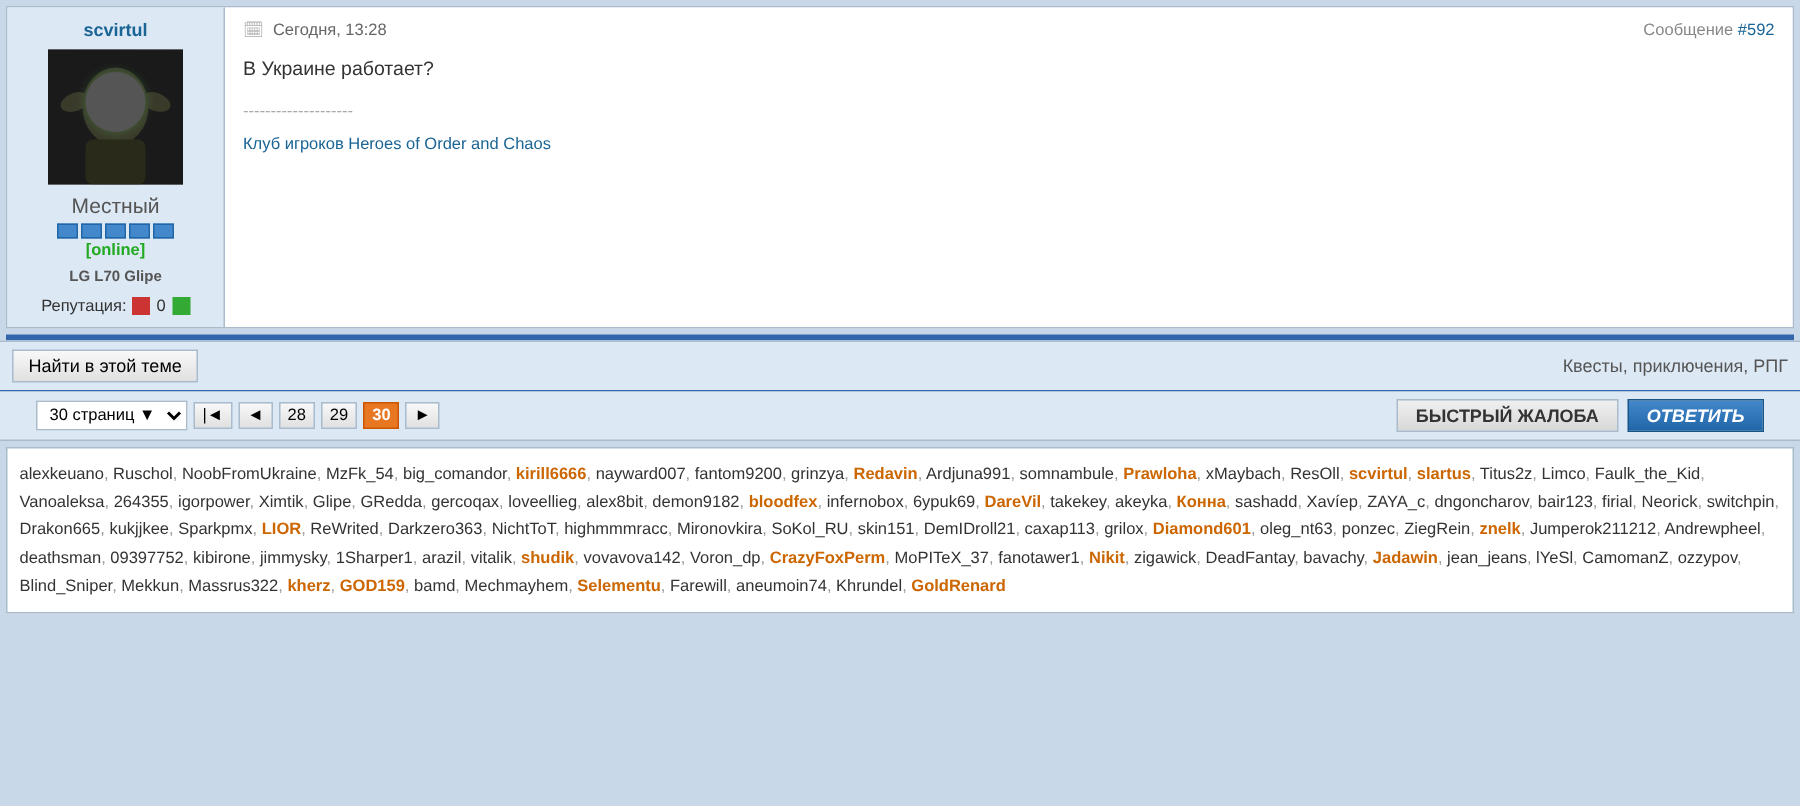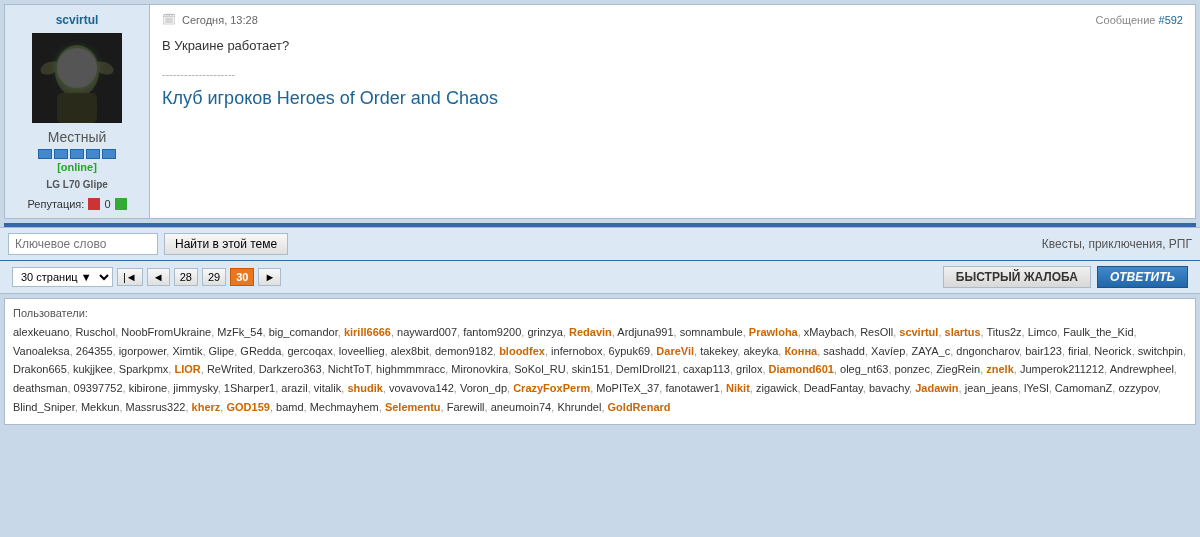--- a/index.html
+++ b/index.html
@@ -183,21 +183,21 @@
 
     .post-divider {
       color: #aaa;
       font-size: 11px;
       margin: 8px 0;
     }
 
     .post-signature a {
       color: #1a6496;
       text-decoration: none;
-      font-size: 18px;
+      font-size: 11px;
     }
 
     
     .action-bar {
       background: #dce8f4;
       border-top: 1px solid #aabbcc;
       padding: 5px 8px;
       display: flex;
       gap: 4px;
       align-items: center;
@@ -261,21 +261,21 @@
 
     .search-tags {
       font-size: 12px;
       color: #555;
     }
 
     
     .pagination-bar {
       background: #dce8f4;
       border-bottom: 1px solid #aabbcc;
-      padding: 5px 12px;
+      padding: 5px 24px;
       display: flex;
       align-items: center;
       justify-content: space-between;
     }
 
     .pagination-left {
       display: flex;
       align-items: center;
       gap: 4px;
     }
@@ -423,21 +423,20 @@
       </div>
     </div>
   </div>
 
 </div>
 
 <div style="background:#3366aa; height:4px; margin:0 4px;"></div>
 
 <div class="search-bar">
   <div class="search-left">
-    <input class="search-input" type="text" placeholder="Ключевое слово" style="">
     <button class="search-btn">Найти в этой теме</button>
   </div>
   <div class="search-tags">Квесты, приключения, РПГ</div>
 </div>
 
 <div class="pagination-bar">
   <div class="pagination-left">
     <select class="page-select"><option>30 страниц ▼</option></select>
     <button class="page-btn">|◄</button>
     <button class="page-btn">◄</button>
@@ -446,15 +445,14 @@
     <button class="page-btn active">30</button>
     <button class="page-btn">►</button>
   </div>
   <div class="pagination-right">
     <button class="reply-btn reply-btn-fast">БЫСТРЫЙ ЖАЛОБА</button>
     <button class="reply-btn reply-btn-main">ОТВЕТИТЬ</button>
   </div>
 </div>
 
 <div class="viewers-section">
-  <div class="viewers-label">Пользователи:</div>
   <div class="viewers-list" id="viewers-list"><span style="color:#333;font-weight:normal;cursor:pointer;">alexkeuano</span><span style="color:#999;">, </span><span style="color:#333;font-weight:normal;cursor:pointer;">Ruschol</span><span style="color:#999;">, </span><span style="color:#333;font-weight:normal;cursor:pointer;">NoobFromUkraine</span><span style="color:#999;">, </span><span style="color:#333;font-weight:normal;cursor:pointer;">MzFk_54</span><span style="color:#999;">, </span><span style="color:#333;font-weight:normal;cursor:pointer;">big_comandor</span><span style="color:#999;">, </span><span style="color:#cc6600;font-weight:bold;cursor:pointer;">kirill6666</span><span style="color:#999;">, </span><span style="color:#333;font-weight:normal;cursor:pointer;">nayward007</span><span style="color:#999;">, </span><span style="color:#333;font-weight:normal;cursor:pointer;">fantom9200</span><span style="color:#999;">, </span><span style="color:#333;font-weight:normal;cursor:pointer;">grinzya</span><span style="color:#999;">, </span><span style="color:#cc6600;font-weight:bold;cursor:pointer;">Redavin</span><span style="color:#999;">, </span><span style="color:#333;font-weight:normal;cursor:pointer;">Ardjuna991</span><span style="color:#999;">, </span><span style="color:#333;font-weight:normal;cursor:pointer;">somnambule</span><span style="color:#999;">, </span><span style="color:#cc6600;font-weight:bold;cursor:pointer;">Prawloha</span><span style="color:#999;">, </span><span style="color:#333;font-weight:normal;cursor:pointer;">xMaybach</span><span style="color:#999;">, </span><span style="color:#333;font-weight:normal;cursor:pointer;">ResOll</span><span style="color:#999;">, </span><span style="color:#cc6600;font-weight:bold;cursor:pointer;">scvirtul</span><span style="color:#999;">, </span><span style="color:#cc6600;font-weight:bold;cursor:pointer;">slartus</span><span style="color:#999;">, </span><span style="color:#333;font-weight:normal;cursor:pointer;">Titus2z</span><span style="color:#999;">, </span><span style="color:#333;font-weight:normal;cursor:pointer;">Limco</span><span style="color:#999;">, </span><span style="color:#333;font-weight:normal;cursor:pointer;">Faulk_the_Kid</span><span style="color:#999;">, </span><span style="color:#333;font-weight:normal;cursor:pointer;">Vanoaleksa</span><span style="color:#999;">, </span><span style="color:#333;font-weight:normal;cursor:pointer;">264355</span><span style="color:#999;">, </span><span style="color:#333;font-weight:normal;cursor:pointer;">igorpower</span><span style="color:#999;">, </span><span style="color:#333;font-weight:normal;cursor:pointer;">Ximtik</span><span style="color:#999;">, </span><span style="color:#333;font-weight:normal;cursor:pointer;">Glipe</span><span style="color:#999;">, </span><span style="color:#333;font-weight:normal;cursor:pointer;">GRedda</span><span style="color:#999;">, </span><span style="color:#333;font-weight:normal;cursor:pointer;">gercoqax</span><span style="color:#999;">, </span><span style="color:#333;font-weight:normal;cursor:pointer;">loveellieg</span><span style="color:#999;">, </span><span style="color:#333;font-weight:normal;cursor:pointer;">alex8bit</span><span style="color:#999;">, </span><span style="color:#333;font-weight:normal;cursor:pointer;">demon9182</span><span style="color:#999;">, </span><span style="color:#cc6600;font-weight:bold;cursor:pointer;">bloodfex</span><span style="color:#999;">, </span><span style="color:#333;font-weight:normal;cursor:pointer;">infernobox</span><span style="color:#999;">, </span><span style="color:#333;font-weight:normal;cursor:pointer;">6ypuk69</span><span style="color:#999;">, </span><span style="color:#cc6600;font-weight:bold;cursor:pointer;">DareVil</span><span style="color:#999;">, </span><span style="color:#333;font-weight:normal;cursor:pointer;">takekey</span><span style="color:#999;">, </span><span style="color:#333;font-weight:normal;cursor:pointer;">akeyka</span><span style="color:#999;">, </span><span style="color:#cc6600;font-weight:bold;cursor:pointer;">Конна</span><span style="color:#999;">, </span><span style="color:#333;font-weight:normal;cursor:pointer;">sashadd</span><span style="color:#999;">, </span><span style="color:#333;font-weight:normal;cursor:pointer;">Xavíep</span><span style="color:#999;">, </span><span style="color:#333;font-weight:normal;cursor:pointer;">ZAYA_c</span><span style="color:#999;">, </span><span style="color:#333;font-weight:normal;cursor:pointer;">dngoncharov</span><span style="color:#999;">, </span><span style="color:#333;font-weight:normal;cursor:pointer;">bair123</span><span style="color:#999;">, </span><span style="color:#333;font-weight:normal;cursor:pointer;">firial</span><span style="color:#999;">, </span><span style="color:#333;font-weight:normal;cursor:pointer;">Neorick</span><span style="color:#999;">, </span><span style="color:#333;font-weight:normal;cursor:pointer;">switchpin</span><span style="color:#999;">, </span><span style="color:#333;font-weight:normal;cursor:pointer;">Drakon665</span><span style="color:#999;">, </span><span style="color:#333;font-weight:normal;cursor:pointer;">kukjjkee</span><span style="color:#999;">, </span><span style="color:#333;font-weight:normal;cursor:pointer;">Sparkpmx</span><span style="color:#999;">, </span><span style="color:#cc6600;font-weight:bold;cursor:pointer;">LIOR</span><span style="color:#999;">, </span><span style="color:#333;font-weight:normal;cursor:pointer;">ReWrited</span><span style="color:#999;">, </span><span style="color:#333;font-weight:normal;cursor:pointer;">Darkzero363</span><span style="color:#999;">, </span><span style="color:#333;font-weight:normal;cursor:pointer;">NichtToT</span><span style="color:#999;">, </span><span style="color:#333;font-weight:normal;cursor:pointer;">highmmmracc</span><span style="color:#999;">, </span><span style="color:#333;font-weight:normal;cursor:pointer;">Mironovkira</span><span style="color:#999;">, </span><span style="color:#333;font-weight:normal;cursor:pointer;">SoKol_RU</span><span style="color:#999;">, </span><span style="color:#333;font-weight:normal;cursor:pointer;">skin151</span><span style="color:#999;">, </span><span style="color:#333;font-weight:normal;cursor:pointer;">DemIDroll21</span><span style="color:#999;">, </span><span style="color:#333;font-weight:normal;cursor:pointer;">caxap113</span><span style="color:#999;">, </span><span style="color:#333;font-weight:normal;cursor:pointer;">grilox</span><span style="color:#999;">, </span><span style="color:#cc6600;font-weight:bold;cursor:pointer;">Diamond601</span><span style="color:#999;">, </span><span style="color:#333;font-weight:normal;cursor:pointer;">oleg_nt63</span><span style="color:#999;">, </span><span style="color:#333;font-weight:normal;cursor:pointer;">ponzec</span><span style="color:#999;">, </span><span style="color:#333;font-weight:normal;cursor:pointer;">ZiegRein</span><span style="color:#999;">, </span><span style="color:#cc6600;font-weight:bold;cursor:pointer;">znelk</span><span style="color:#999;">, </span><span style="color:#333;font-weight:normal;cursor:pointer;">Jumperok211212</span><span style="color:#999;">, </span><span style="color:#333;font-weight:normal;cursor:pointer;">Andrewpheel</span><span style="color:#999;">, </span><span style="color:#333;font-weight:normal;cursor:pointer;">deathsman</span><span style="color:#999;">, </span><span style="color:#333;font-weight:normal;cursor:pointer;">09397752</span><span style="color:#999;">, </span><span style="color:#333;font-weight:normal;cursor:pointer;">kibirone</span><span style="color:#999;">, </span><span style="color:#333;font-weight:normal;cursor:pointer;">jimmysky</span><span style="color:#999;">, </span><span style="color:#333;font-weight:normal;cursor:pointer;">1Sharper1</span><span style="color:#999;">, </span><span style="color:#333;font-weight:normal;cursor:pointer;">arazil</span><span style="color:#999;">, </span><span style="color:#333;font-weight:normal;cursor:pointer;">vitalik</span><span style="color:#999;">, </span><span style="color:#cc6600;font-weight:bold;cursor:pointer;">shudik</span><span style="color:#999;">, </span><span style="color:#333;font-weight:normal;cursor:pointer;">vovavova142</span><span style="color:#999;">, </span><span style="color:#333;font-weight:normal;cursor:pointer;">Voron_dp</span><span style="color:#999;">, </span><span style="color:#cc6600;font-weight:bold;cursor:pointer;">CrazyFoxPerm</span><span style="color:#999;">, </span><span style="color:#333;font-weight:normal;cursor:pointer;">MoPITeX_37</span><span style="color:#999;">, </span><span style="color:#333;font-weight:normal;cursor:pointer;">fanotawer1</span><span style="color:#999;">, </span><span style="color:#cc6600;font-weight:bold;cursor:pointer;">Nikit</span><span style="color:#999;">, </span><span style="color:#333;font-weight:normal;cursor:pointer;">zigawick</span><span style="color:#999;">, </span><span style="color:#333;font-weight:normal;cursor:pointer;">DeadFantay</span><span style="color:#999;">, </span><span style="color:#333;font-weight:normal;cursor:pointer;">bavachy</span><span style="color:#999;">, </span><span style="color:#cc6600;font-weight:bold;cursor:pointer;">Jadawin</span><span style="color:#999;">, </span><span style="color:#333;font-weight:normal;cursor:pointer;">jean_jeans</span><span style="color:#999;">, </span><span style="color:#333;font-weight:normal;cursor:pointer;">lYeSl</span><span style="color:#999;">, </span><span style="color:#333;font-weight:normal;cursor:pointer;">CamomanZ</span><span style="color:#999;">, </span><span style="color:#333;font-weight:normal;cursor:pointer;">ozzypov</span><span style="color:#999;">, </span><span style="color:#333;font-weight:normal;cursor:pointer;">Blind_Sniper</span><span style="color:#999;">, </span><span style="color:#333;font-weight:normal;cursor:pointer;">Mekkun</span><span style="color:#999;">, </span><span style="color:#333;font-weight:normal;cursor:pointer;">Massrus322</span><span style="color:#999;">, </span><span style="color:#cc6600;font-weight:bold;cursor:pointer;">kherz</span><span style="color:#999;">, </span><span style="color:#cc6600;font-weight:bold;cursor:pointer;">GOD159</span><span style="color:#999;">, </span><span style="color:#333;font-weight:normal;cursor:pointer;">bamd</span><span style="color:#999;">, </span><span style="color:#333;font-weight:normal;cursor:pointer;">Mechmayhem</span><span style="color:#999;">, </span><span style="color:#cc6600;font-weight:bold;cursor:pointer;">Selementu</span><span style="color:#999;">, </span><span style="color:#333;font-weight:normal;cursor:pointer;">Farewill</span><span style="color:#999;">, </span><span style="color:#333;font-weight:normal;cursor:pointer;">aneumoin74</span><span style="color:#999;">, </span><span style="color:#333;font-weight:normal;cursor:pointer;">Khrundel</span><span style="color:#999;">, </span><span style="color:#cc6600;font-weight:bold;cursor:pointer;">GoldRenard</span></div>
 </div>
 
 </body></html>

